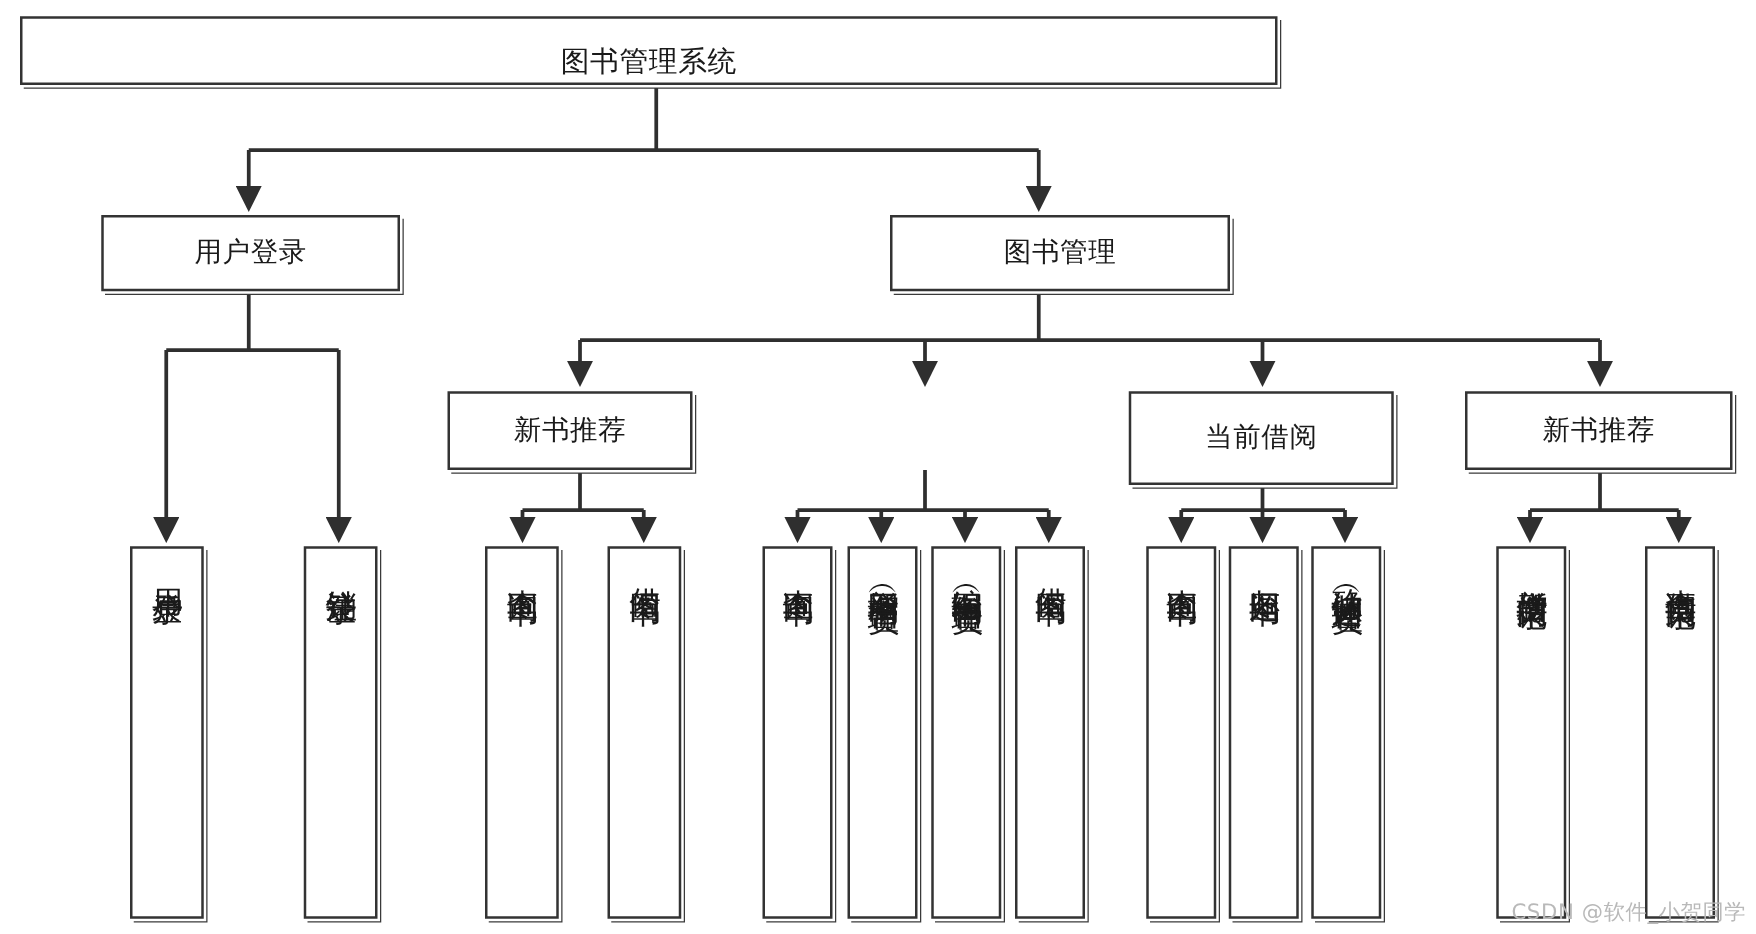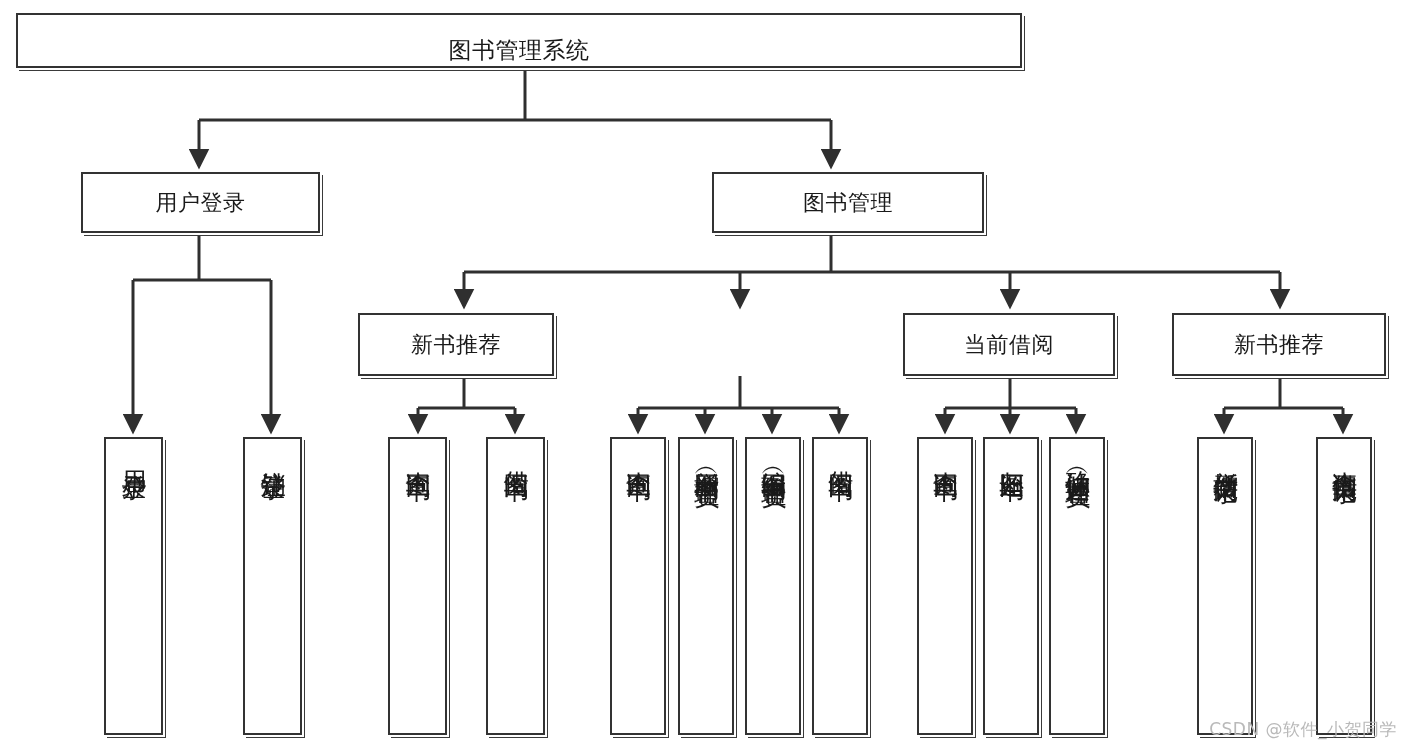--- a/index.html
+++ b/index.html
@@ -132,21 +132,21 @@
   <div class="node horizontal" style="left:81px; top:172px; width:239px; height:61px;">
     <span class="label">用户登录</span>
   </div>
   <div class="node horizontal" style="left:712px; top:172px; width:272px; height:61px;">
     <span class="label">图书管理</span>
   </div>
 
   <div class="node horizontal" style="left:358px; top:313px; width:196px; height:63px;">
     <span class="label">新书推荐</span>
   </div>
-  <div class="node horizontal" style="left:903px; top:313px; width:212px; height:63px;justify-content:center;">
+  <div class="node horizontal" style="left:903px; top:313px; width:212px; height:75px;justify-content:center;">
     <span class="label">当前借阅</span>
   </div>
   <div class="node horizontal" style="left:1172px; top:313px; width:214px; height:63px;">
     <span class="label">新书推荐</span>
   </div>
 
   <div class="node vertical" style="left:104px; top:437px; width:59px; height:298px;">
     <span class="label">用户登录</span>
   </div>
   <div class="node vertical" style="left:243px; top:437px; width:59px; height:298px;">

